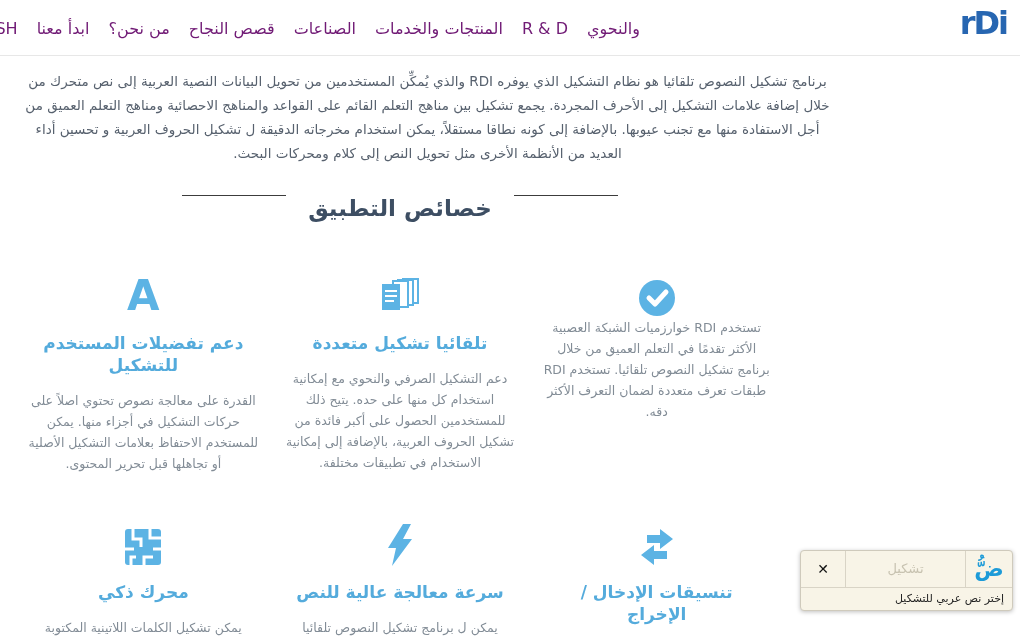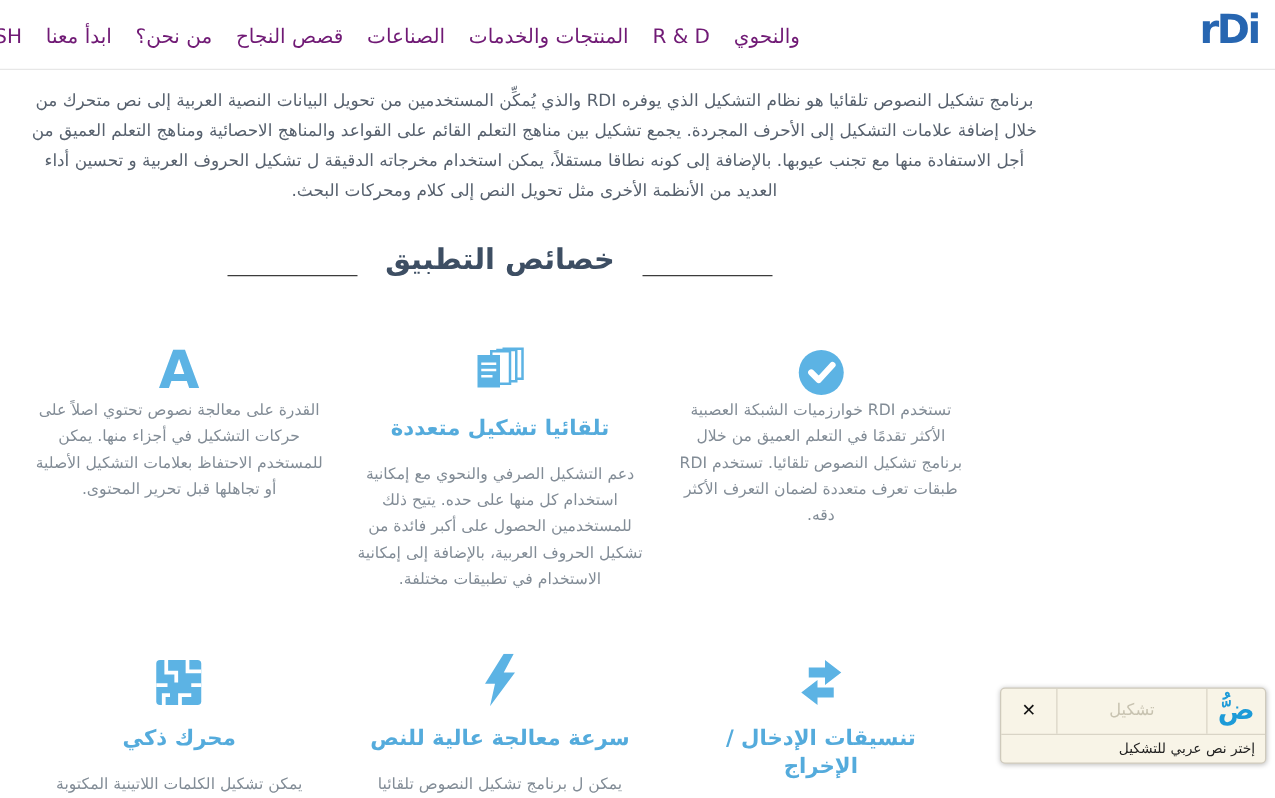--- a/index.html
+++ b/index.html
@@ -12,21 +12,21 @@
           color:#2766b1; letter-spacing:-2px; cursor:pointer; }
   .nav { position:absolute; right:380px; top:0; height:56px; display:flex; align-items:center;
          direction:rtl; gap:19px; }
   .nav a { font-size:16px; color:#701a75; text-decoration:none; white-space:nowrap; cursor:pointer; }
 
   
   .intro { width:815px; margin:13px 0 0 20px; direction:rtl; text-align:center;
            font-size:13.5px; line-height:24px; color:#57616e; }
 
   
-  .section-head { width:760px; margin:30px 0 0 20px; display:flex; align-items:flex-end;
+  .section-head { width:760px; margin:30px 0 0 20px; display:flex; align-items:flex-start;
                   justify-content:center; direction:rtl; gap:22px; }
   .section-head .rule { width:104px; height:1px; background:#3c3c3c; }
   .section-title { font-size:23px; color:#3d4e63; letter-spacing:0.5px; }
 
   
   .features { width:760px; margin:52px 0 0 20px; direction:rtl;
               display:grid; grid-template-columns:repeat(3,1fr); column-gap:10px; row-gap:48px; }
   .feature { text-align:center; }
   .feature .icon-box { height:44px; display:flex; align-items:flex-end; justify-content:center; }
   .feature h3 { margin:15px auto 14px; max-width:210px; font-size:17px; font-weight:600;
@@ -103,20 +103,21 @@
       </svg>
     </div>
     <h3>تلقائيا تشكيل متعددة</h3>
     <p>دعم التشكيل الصرفي والنحوي مع إمكانية استخدام كل منها على حده. يتيح ذلك للمستخدمين الحصول على أكبر فائدة من تشكيل الحروف العربية، بالإضافة إلى إمكانية الاستخدام في تطبيقات مختلفة.</p>
   </div>
 
   <div class="feature">
     <div class="icon-box">
       <span class="letter-a">A</span>
     </div>
+    <h3>دعم تفضيلات المستخدم للتشكيل</h3>
     <p>القدرة على معالجة نصوص تحتوي اصلاً على حركات التشكيل في أجزاء منها. يمكن للمستخدم الاحتفاظ بعلامات التشكيل الأصلية أو تجاهلها قبل تحرير المحتوى.</p>
   </div>
 
   <div class="feature">
     <div class="icon-box">
       <svg width="44" height="38" viewBox="0 0 44 38">
         <path d="M12 7 h13 v-6 l13 10 -13 10 v-6 h-13 z" fill="#5cb3e4"></path>
         <path d="M32 23 h-13 v-6 l-13 10 13 10 v-6 h13 z" fill="#5cb3e4"></path>
       </svg>
     </div>

